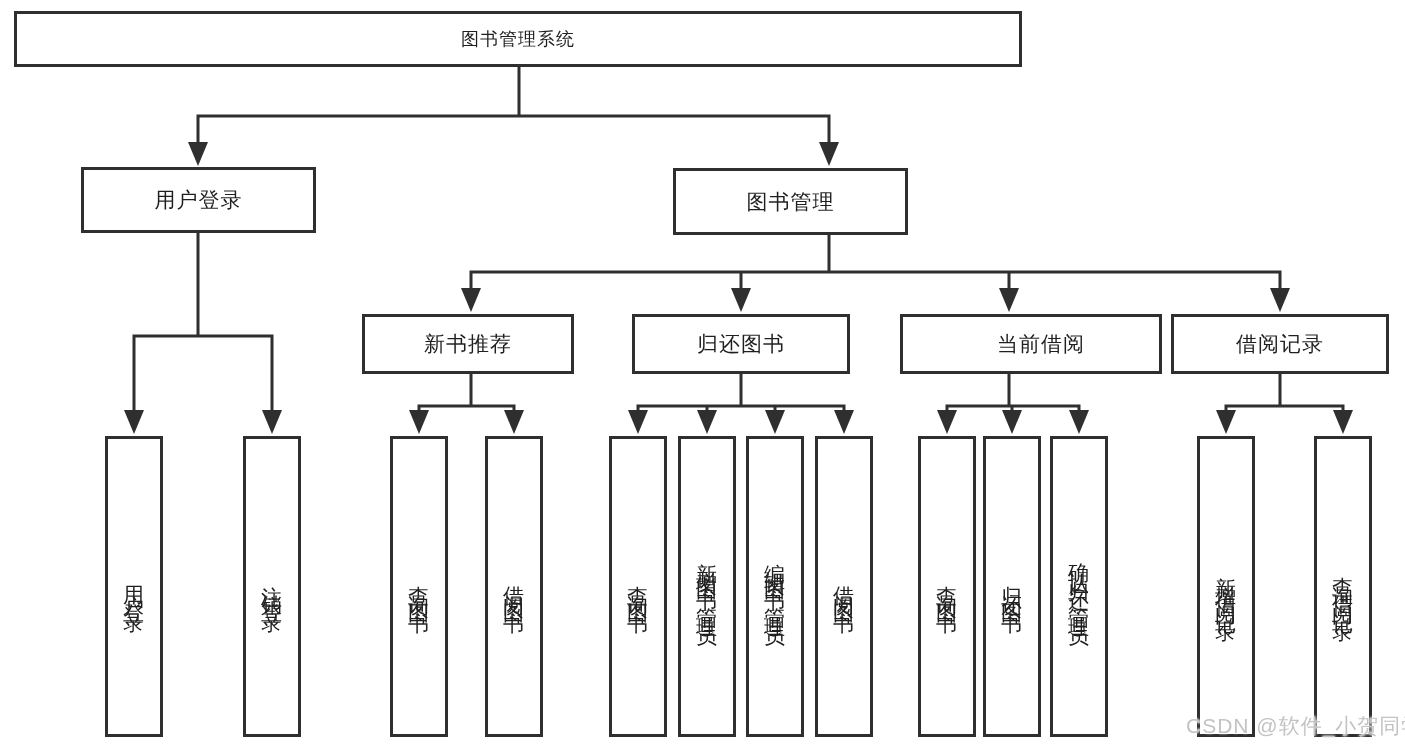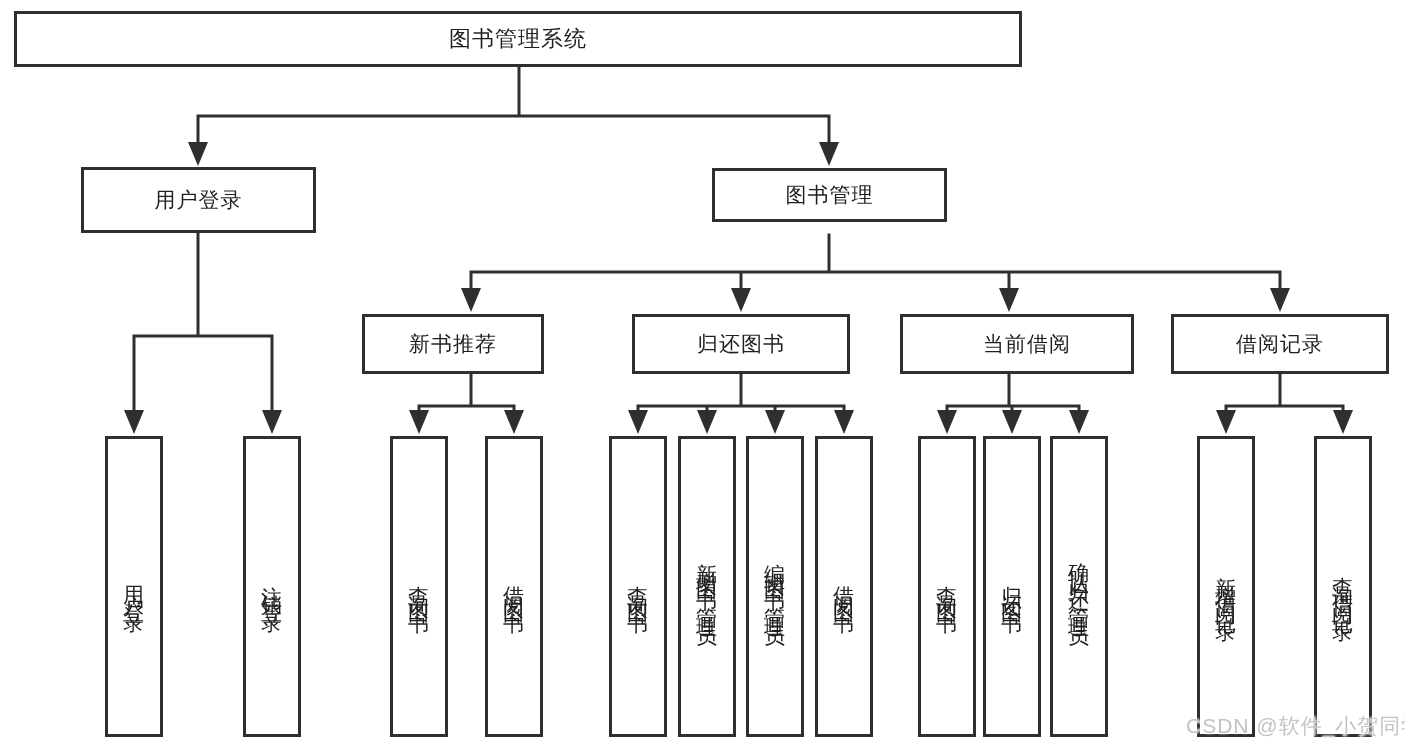--- a/index.html
+++ b/index.html
@@ -41,21 +41,21 @@
     align-items: center;
     justify-content: center;
     color: #1f1f1f;
     text-align: center;
   }
   .box.h {
     font-size: 21px;
     letter-spacing: 1px;
   }
   .box.root {
-    font-size: 22px;
+    font-size: 18px;
   }
   .box.v {
     writing-mode: vertical-rl;
     font-size: 21px;
     letter-spacing: 9px;
     line-height: 1;
   }
   .watermark {
     position: absolute;
     left: 1186px;
@@ -106,25 +106,25 @@
     <polygon points="937,410 957,410 947,434"></polygon>
     <polygon points="1002,410 1022,410 1012,434"></polygon>
     <polygon points="1069,410 1089,410 1079,434"></polygon>
     <polygon points="1216,410 1236,410 1226,434"></polygon>
     <polygon points="1333,410 1353,410 1343,434"></polygon>
   </svg>
 
   <div class="box h root" style="left:14px; top:11px; width:1008px; height:56px;">图书管理系统</div>
 
   <div class="box h" style="left:81px; top:167px; width:235px; height:66px;">用户登录</div>
-  <div class="box h" style="left:712px; top:168px; width:235px; height:54px;">图书管理</div>
+  <div class="box h" style="left:673px; top:168px; width:235px; height:67px;">图书管理</div>
 
-  <div class="box h" style="left:362px; top:314px; width:182px; height:60px;">新书推荐</div>
+  <div class="box h" style="left:362px; top:314px; width:212px; height:60px;">新书推荐</div>
   <div class="box h" style="left:632px; top:314px; width:218px; height:60px;">归还图书</div>
-  <div class="box h" style="left:900px; top:314px; width:234px; height:60px;padding-left:20px;">当前借阅</div>
+  <div class="box h" style="left:900px; top:314px; width:262px; height:60px;padding-left:20px;">当前借阅</div>
   <div class="box h" style="left:1171px; top:314px; width:218px; height:60px;">借阅记录</div>
 
   <div class="box v" style="left:105px; top:436px; width:58px; height:301px;">用户登录</div>
   <div class="box v" style="left:243px; top:436px; width:58px; height:301px;">注销登录</div>
 
   <div class="box v" style="left:390px; top:436px; width:58px; height:301px;">查询图书</div>
   <div class="box v" style="left:485px; top:436px; width:58px; height:301px;">借阅图书</div>
 
   <div class="box v" style="left:609px; top:436px; width:58px; height:301px;">查询图书</div>
   <div class="box v" style="left:678px; top:436px; width:58px; height:301px;">新增图书（管理员）</div>

